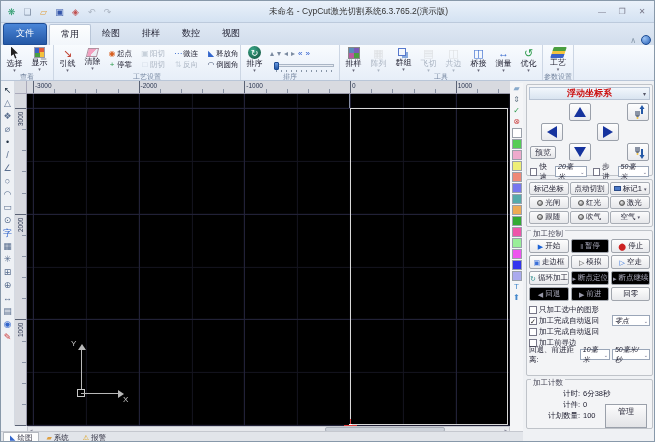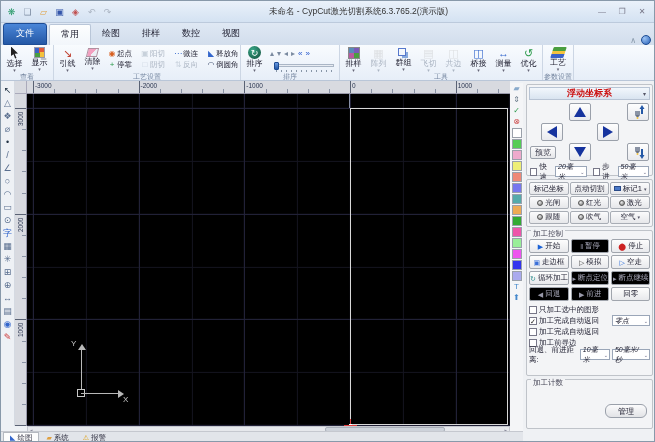--- a/index.html
+++ b/index.html
@@ -147,22 +147,22 @@
   .cbtn { height:14px; background:linear-gradient(#fdfdfd,#e8e9ec); border:1px solid #a0a5ad; border-radius:2px;
     display:flex; align-items:center; justify-content:center; gap:2px; font-size:7.5px; color:#223; white-space:nowrap; }
   .cbtn.disabled { color:#aab; background:#000000; }
   .cbtn .cg { font-size:7px; line-height:7px; }
   .ctrl-checks { margin-top:3px; }
   .crow { display:flex; align-items:center; height:11px; font-size:7.5px; color:#223; }
   .distrow { display:flex; align-items:center; height:13px; font-size:7.5px; color:#223; gap:2px; }
   .count-box { height:50px; padding:9px 4px 2px 4px; }
   .count-row { display:flex; height:11px; font-size:7.5px; color:#223; }
   .count-row .cl { width:52px; text-align:right; padding-right:3px; }
-  .manage-btn { position:absolute; right:5px; top:24px; width:42px; height:14px; font-size:8px; color:#223;
-    background:linear-gradient(#fbfbfc,#e2e3e6); border:1px solid #9aa0aa; border-radius:6px; text-align:center; line-height:13px; }
+  .manage-btn { position:absolute; right:5px; top:24px; width:42px; height:24px; font-size:8px; color:#223;
+    background:linear-gradient(#fbfbfc,#e2e3e6); border:1px solid #9aa0aa; border-radius:0; text-align:center; line-height:13px; }
 
   
   .statusbar { position:absolute; left:0; top:430px; width:522px; height:12px; background:#e2e5ea; border-top:1px solid #c5c8cf;
     display:flex; align-items:flex-end; padding-left:2px; }
   .stab { display:flex; align-items:center; gap:2px; height:11px; padding:0 6px; font-size:7.5px; color:#334; border:1px solid transparent; }
   .stab.active { background:#fdfdfd; border:1px solid #b5b9c0; border-bottom:none; }
   .stab .si { font-size:7px; }
 </style>
 </head>
 <body>
@@ -625,20 +625,34 @@
             </span>
           <span class="dd" style="width:42px">
               <i>50毫米/秒</i>
               <b>⌄</b>
             </span>
         </div>
       </div>
 
       <div class="grpbox count-box">
         <span class="boxlab">加工计数</span>
+        <div id="countrows">
+            <div class="count-row">
+              <span class="cl">计时:</span>
+              <span>6分38秒</span>
+            </div>
+            <div class="count-row">
+              <span class="cl">计件:</span>
+              <span>0</span>
+            </div>
+            <div class="count-row">
+              <span class="cl">计划数量:</span>
+              <span>100</span>
+            </div>
+          </div>
         <div class="manage-btn">管理</div>
       </div>
 
     </div>
   </div>
 
   <div class="statusbar" id="statusbar">
       <div class="stab active">
         <span class="si" style="color: rgb(51, 102, 204);">◣</span>
         <span>绘图</span>

